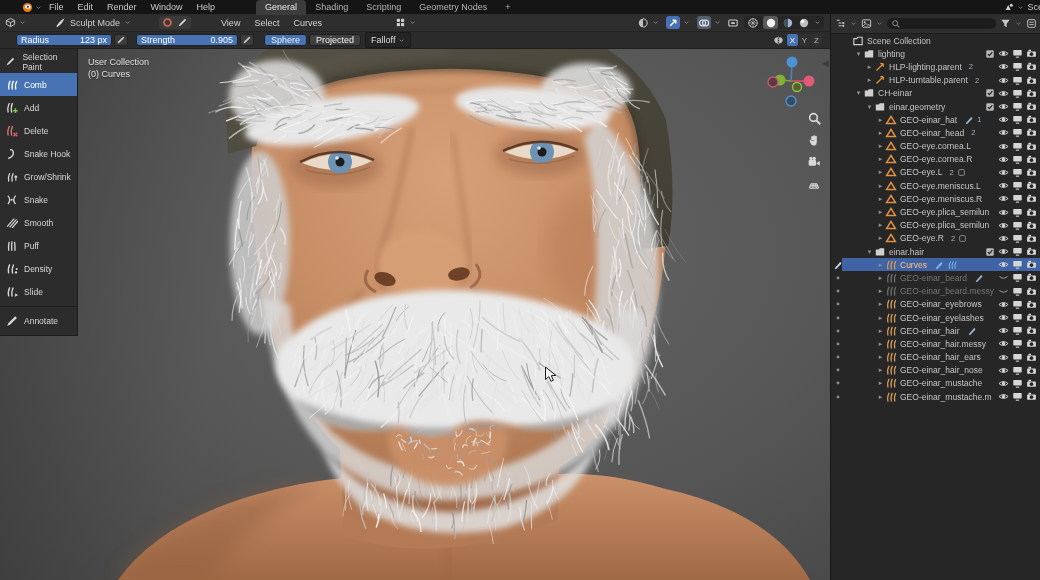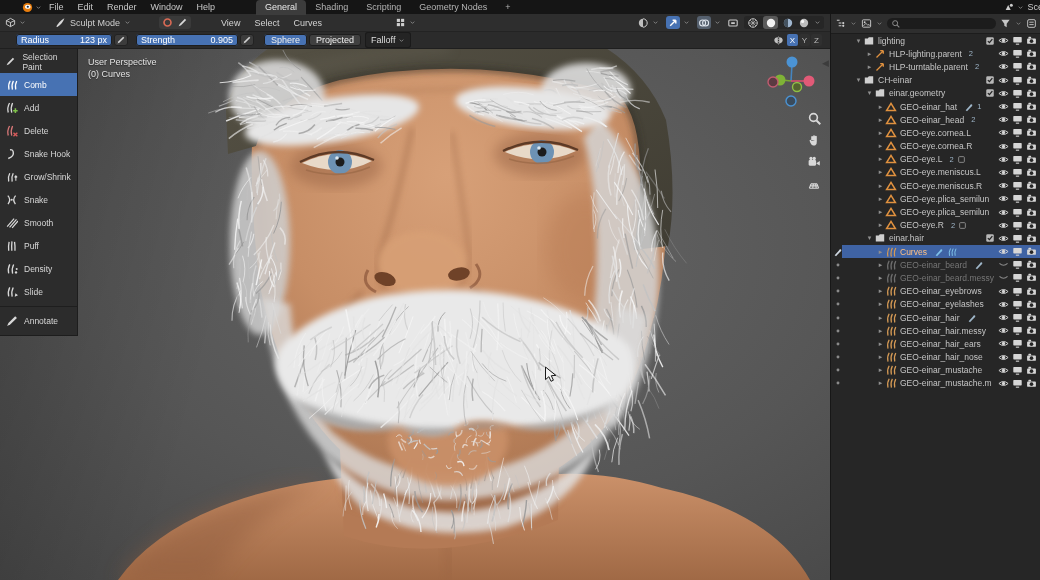--- a/index.html
+++ b/index.html
@@ -1395,21 +1395,21 @@
           <path d="M594.0 298.7 Q602.4 306.9 606.6 317.9" stroke="#e2e2e2" stroke-width="0.89" opacity="0.81" fill="none"></path>
           <path d="M544.0 319.1 Q548.8 334.0 561.1 343.6" stroke="#f0f0f0" stroke-width="1.30" opacity="0.94" fill="none"></path>
           <path d="M473.0 268.0 Q488.3 283.5 502.5 300.2" stroke="#f5f5f5" stroke-width="0.70" opacity="0.92" fill="none"></path>
           <path d="M553.6 339.4 Q557.3 355.8 554.3 372.4" stroke="#f5f5f5" stroke-width="0.87" opacity="0.80" fill="none"></path>
           <path d="M547.8 332.6 Q556.3 348.4 566.4 363.1" stroke="#999999" stroke-width="1.56" opacity="0.45" fill="none"></path>
           <path d="M566.8 269.7 Q567.1 280.7 573.2 289.9" stroke="#e2e2e2" stroke-width="0.70" opacity="0.51" fill="none"></path>
         </g>
   </svg>
 
   <div id="vp-overlay-text">
-    <div>User Perspective</div>
+    <div>User Collection</div>
     <div>(0) Curves</div>
   </div>
 
   <svg id="nav-gizmo" width="52" height="58" viewBox="0 0 52 58">
     <g stroke-width="1.6">
       <line x1="25" y1="27" x2="26" y2="10" stroke="#4585c0"></line>
       <line x1="25" y1="27" x2="43" y2="27" stroke="#d84f6e"></line>
       <line x1="25" y1="27" x2="16" y2="26" stroke="#79a832"></line>
     </g>
     <circle cx="26" cy="8" r="5.5" fill="#4b93d4"></circle>
@@ -1496,20 +1496,32 @@
     <span class="icon" style="color:#c6c6c6">
           <svg width="11" height="11" viewBox="0 0 12 12" fill="none">
             <rect x="1.8" y="1.8" width="8.4" height="8.4" rx="1.5" stroke="currentColor"></rect>
             <path d="M3.6 4.6 H8.4 M3.6 7.2 H8.4" stroke="currentColor"></path>
           </svg>
         </span>
   </div>
   <div id="or-rows">
         <div class="or-row">
           <span class="or-mode"></span>
+          <span style="width: 0px; flex: 0 0 auto;"></span>
+          <span class="or-arrow"></span>
+          <span class="icon type-ic" style="color: rgb(207, 207, 207);">
+            <svg width="12" height="12" viewBox="0 0 12 12" fill="none">
+              <path d="M1.8 3.6 h3 l1 -1.4 h4.4 v7.4 h-8.4 Z" stroke="currentColor" stroke-width="1.1"></path>
+            </svg>
+          </span>
+          <span class="or-label">Scene Collection</span>
+          <span class="or-right"></span>
+        </div>
+        <div class="or-row">
+          <span class="or-mode"></span>
           <span style="width: 11px; flex: 0 0 auto;"></span>
           <span class="or-arrow">▾</span>
           <span class="icon type-ic" style="color: rgb(207, 207, 207);">
             <svg width="12" height="12" viewBox="0 0 12 12" fill="none">
               <path d="M1.8 3.6 h3 l1 -1.4 h4.4 v7.4 h-8.4 Z" fill="currentColor"></path>
             </svg>
           </span>
           <span class="or-label">lighting</span>
           <span class="or-right">
             <span class="icon">

